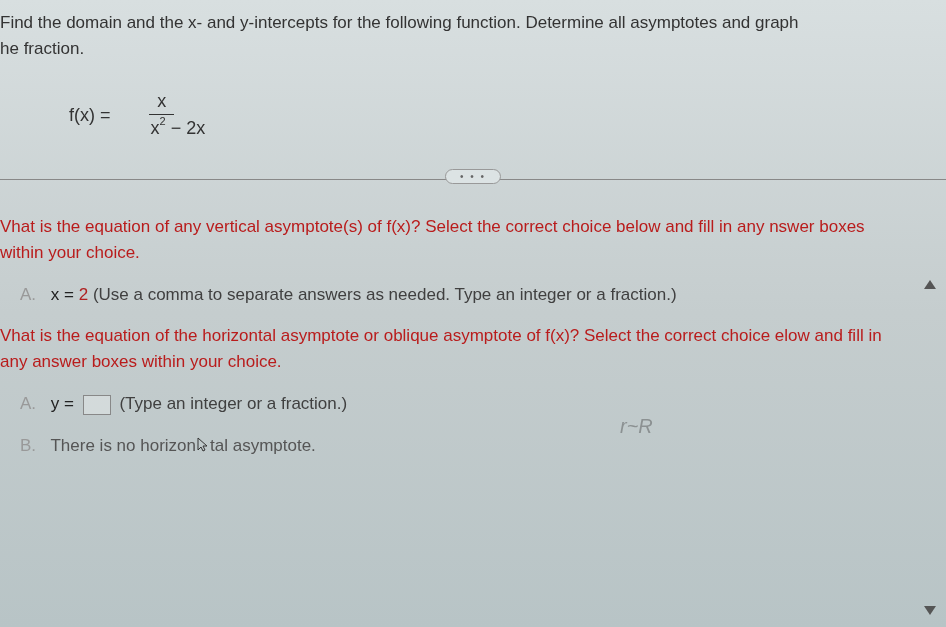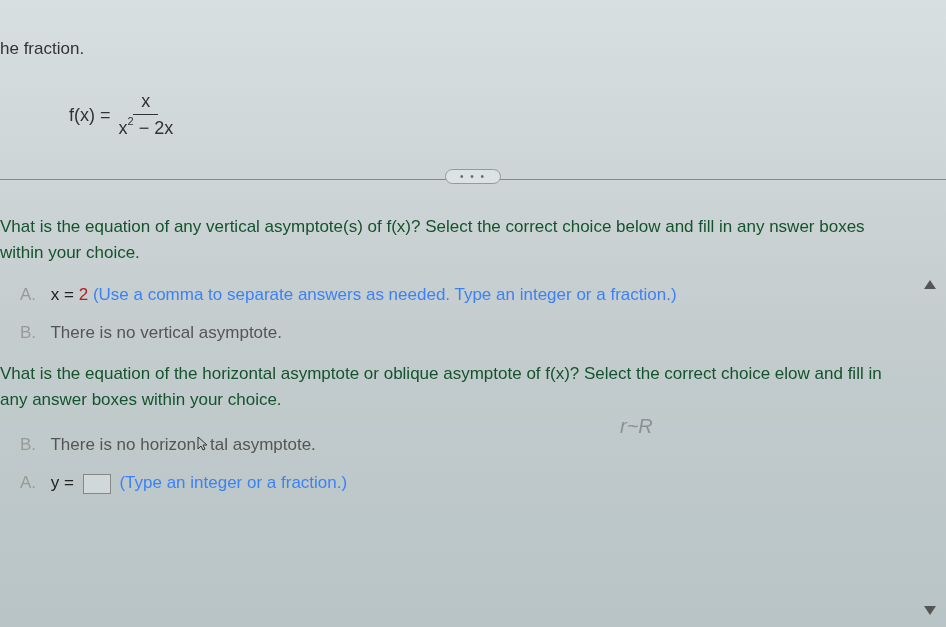--- a/index.html
+++ b/index.html
@@ -43,20 +43,21 @@
       vertical-align: middle;
     }
     .fraction .num {
       border-bottom: 1.5px solid #333;
       padding: 0 8px 2px 8px;
       text-align: center;
     }
     .fraction .den {
       padding: 2px 4px 0 4px;
       text-align: center;
+      margin-left: 32px;
     }
     .sup {
       font-size: 11px;
       vertical-align: super;
       position: relative;
       top: -2px;
     }
     .divider-row {
       position: relative;
       margin: 20px 0 25px 0;
@@ -76,39 +77,39 @@
       background: #dce3e4;
       border: 1px solid #999;
       border-radius: 10px;
       padding: 1px 14px;
       font-size: 10px;
       color: #666;
       letter-spacing: 2px;
     }
     .sub-question {
       font-size: 17px;
-      color: #14532d;
+      color: #b91c1c;
       line-height: 1.5;
       margin-bottom: 20px;
       padding-right: 36px;
     }
     .choice {
       margin: 10px 0 18px 20px;
       font-size: 17px;
       color: #555;
     }
     .choice .label {
       color: #999;
       margin-right: 10px;
     }
     .choice .answer-value {
       color: #222;
     }
     .choice .hint {
-      color: #3b82f6;
+      color: #404040;
     }
     .input-box {
       display: inline-block;
       width: 28px;
       height: 20px;
       border: 1px solid #888;
       background: rgba(255,255,255,0.3);
       vertical-align: middle;
       margin: 0 4px;
     }
@@ -142,21 +143,21 @@
       display: inline-block;
       position: relative;
       top: 3px;
     }
   </style>
 </head>
 <body>
 
 <div class="content">
   <div class="question-text">
-    <br>
+    <span>Find the domain and the x- and y-intercepts for the following function. Determine all asymptotes and graph</span><br>
     <span>he fraction.</span>
   </div>
 
   <div class="formula">
     <span class="formula-left">f(x) =</span>
     <span class="fraction">
       <span class="num">x</span>
       <span class="den">
         <span>x</span><span class="sup">2</span><span> − 2x</span>
       </span>
@@ -169,37 +170,33 @@
   </div>
 
   <div class="sub-question">Vhat is the equation of any vertical asymptote(s) of f(x)? Select the correct choice below and fill in any nswer boxes within your choice.</div>
 
   <div class="choice">
     <span class="label">A.</span>
     <span class="answer-value">x = </span><span class="answer-value" style="color:#b02020;font-weight:500;">2</span>
     <span class="hint"> (Use a comma to separate answers as needed. Type an integer or a fraction.)</span>
   </div>
 
+
+  <div class="scratch" style="top:415px; left:620px;">r~R</div>
+
+  <div class="sub-question" style="margin-top:3px;">Vhat is the equation of the horizontal asymptote or oblique asymptote of f(x)? Select the correct choice elow and fill in any answer boxes within your choice.</div>
+
   <div class="choice">
-    <span class="label">B.</span>
-    <span>There is no vertical asymptote.</span>
-  </div>
-
-  <div class="scratch" style="top:415px; left:620px;">r~R</div>
-
-  <div class="sub-question" style="margin-top:3px;">Vhat is the equation of the horizontal asymptote or oblique asymptote of f(x)? Select the correct choice elow and fill in any answer boxes within your choice.</div>
+    <span class="label">A.</span>
+    <span class="answer-value">y = </span><span class="input-box"></span>
+    <span class="hint"> (Type an integer or a fraction.)</span>
+  </div>
 
   <div class="choice">
     <span class="label">B.</span>
     <span>There is no horizon<span class="cursor-icon"><svg width="14" height="18" viewBox="0 0 14 18">
             <path d="M2 2 L2 14 L5 11 L7 15 L9 14 L7 10 L11 10 Z" fill="none" stroke="#333" stroke-width="1"></path>
           </svg></span>tal asymptote.</span>
   </div>
-
-  <div class="choice">
-    <span class="label">A.</span>
-    <span class="answer-value">y = </span><span class="input-box"></span>
-    <span class="hint"> (Type an integer or a fraction.)</span>
-  </div>
 </div>
 
 <div class="scroll-hint"></div>
 <div class="scroll-hint-down"></div>
 
 </body></html>

